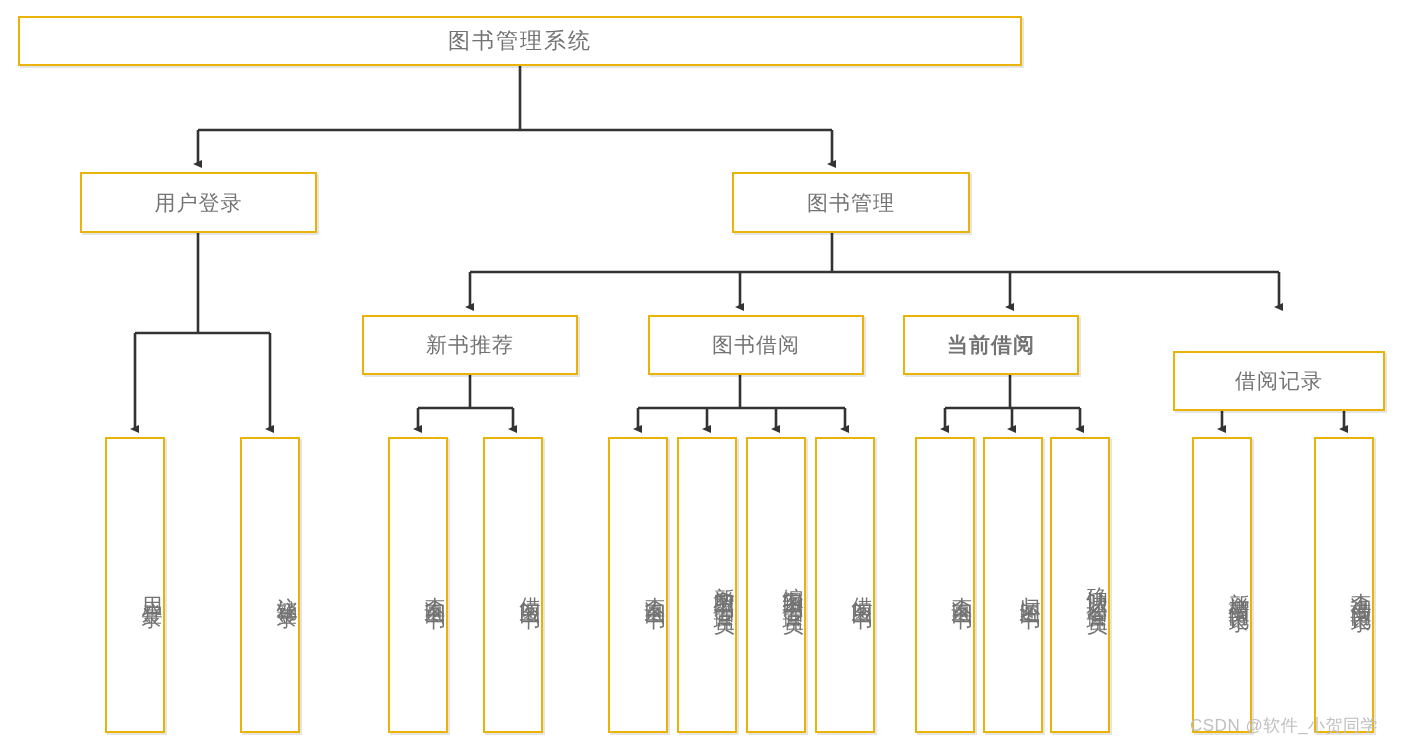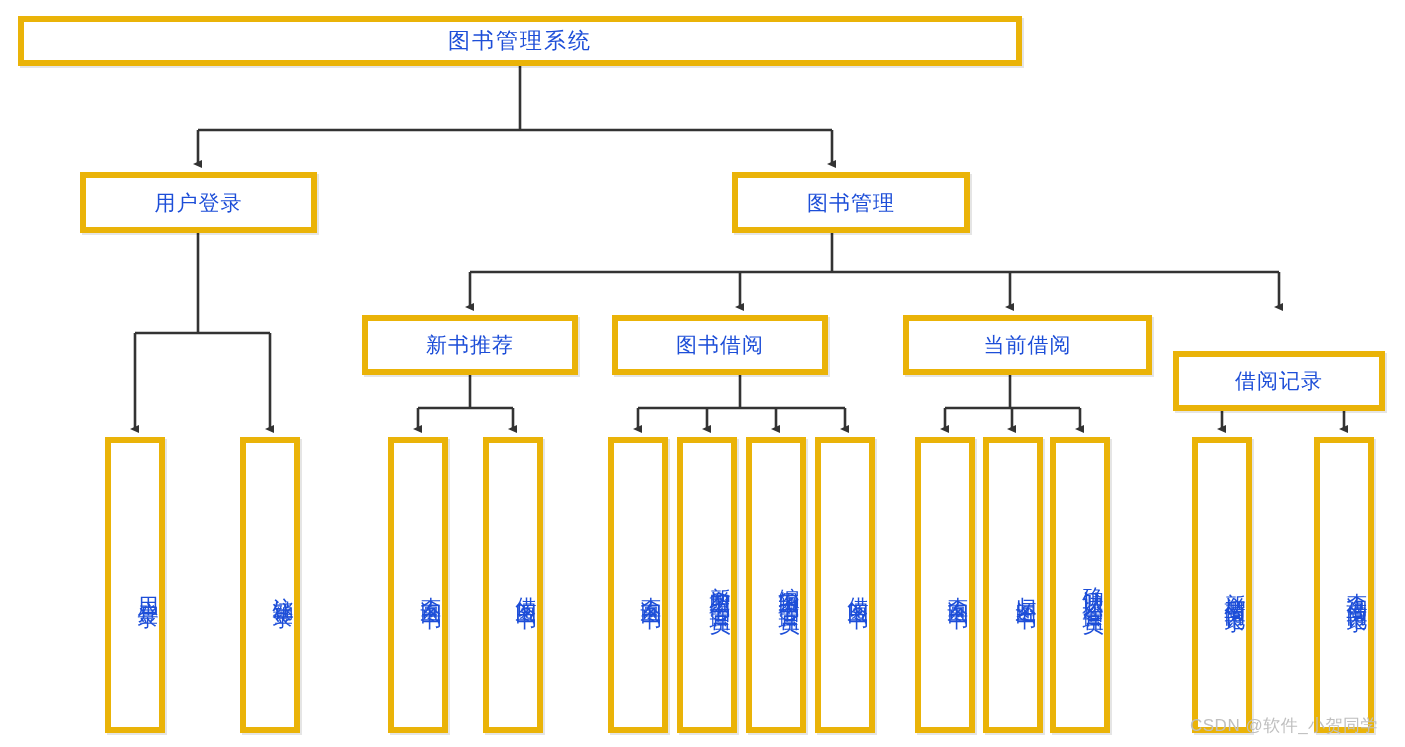--- a/index.html
+++ b/index.html
@@ -10,26 +10,26 @@
     font-family:"Liberation Sans","DejaVu Sans",sans-serif;
     overflow:hidden;
     position:relative;
   }
   #diagram-root{position:absolute;left:0;top:0;width:1405px;height:747px;}
   svg#connectors{position:absolute;left:0;top:0;width:1405px;height:747px;}
   .node{
     position:absolute;
     box-sizing:border-box;
     background:#ffffff;
-    border:6px solid #eab308;
+    border:2px solid #eab308;
     box-shadow:2px 2px 0 rgba(0,0,0,0.10);
     display:flex;
     align-items:center;
     justify-content:center;
-    color:#1d4ed8;
+    color:#737373;
   }
   .node.horizontal{font-size:21px;letter-spacing:1px;}
   .node.root{font-size:22px;letter-spacing:2px;}
   .node.vertical{
     writing-mode:vertical-rl;
     text-orientation:upright;
     font-size:21px;
     letter-spacing:4px;
     padding-top:6px;
     align-items:flex-start;
@@ -114,24 +114,24 @@
   <div class="node horizontal" style="left:80px;top:172px;width:237px;height:61px;">
     <span>用户登录</span>
   </div>
   <div class="node horizontal" style="left:712px;top:172px;width:238px;height:61px;margin-left:20px;">
     <span>图书管理</span>
   </div>
 
   <div class="node horizontal" style="left:362px;top:315px;width:216px;height:60px;">
     <span>新书推荐</span>
   </div>
-  <div class="node horizontal" style="left:612px;top:315px;width:216px;height:60px;">
+  <div class="node horizontal" style="left:648px;top:315px;width:216px;height:60px;">
     <span>图书借阅</span>
   </div>
-  <div class="node horizontal" style="left:903px;top:315px;width:249px;height:60px;">
+  <div class="node horizontal" style="left:903px;top:315px;width:176px;height:60px;font-weight:bold;">
     <span>当前借阅</span>
   </div>
   <div class="node horizontal" style="left:1173px;top:315px;width:212px;height:60px;margin-top:36px;">
     <span>借阅记录</span>
   </div>
 
   <div class="node vertical" style="left:105px;top:437px;width:60px;height:296px;">
     <span class="vlabel">用户登录</span>
   </div>
   <div class="node vertical" style="left:240px;top:437px;width:60px;height:296px;">

